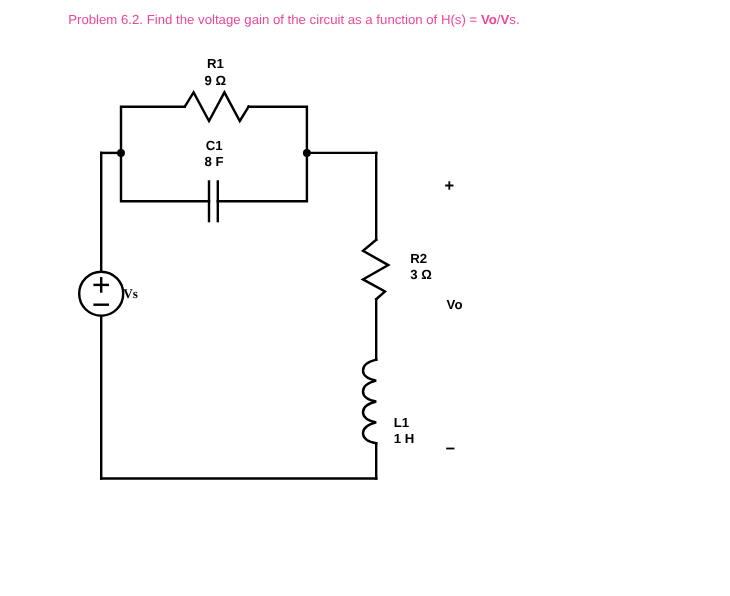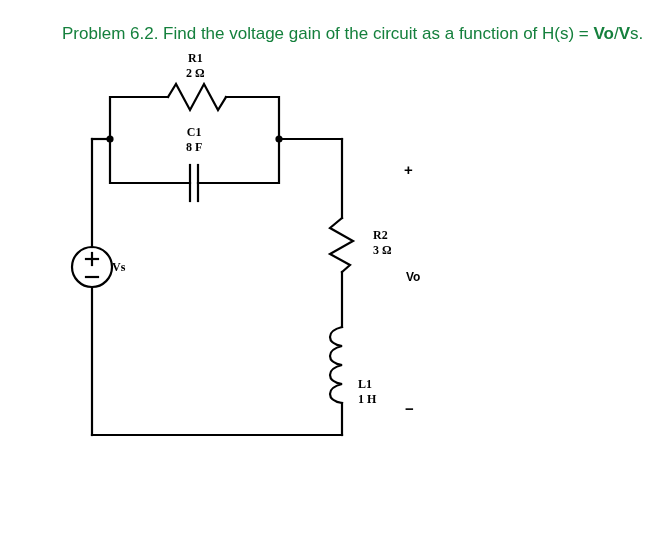--- a/index.html
+++ b/index.html
@@ -12,25 +12,24 @@
     height: 542px;
     position: relative;
     font-family: "Liberation Sans", sans-serif;
     color: #000000;
     overflow: hidden;
   }
   #problem-title {
     position: absolute;
     left: 62px;
     top: 9px;
-    font-size: 17px;
+    font-size: 12px;
     line-height: 18px;
     white-space: nowrap;
-    color: #15803d;
-    margin-top: 16px;
+    color: #ec4899;
   }
   #problem-title .bold {
     font-weight: bold;
   }
   #circuit-canvas {
     position: absolute;
     left: 0;
     top: 0;
     width: 664px;
     height: 542px;
@@ -60,21 +59,21 @@
   }
   #label-vo-minus {
     position: absolute;
     left: 405px;
     top: 401px;
     font-size: 15px;
     font-weight: bold;
     line-height: 15px;
     color: #000000;
   }
-  .lbl-line { display: block; font-family: Liberation Serif, serif; }
+  .lbl-line { display: block; }
 </style>
 </head>
 <body>
 
 <div id="problem-title"><span>Problem 6.2. Find the voltage gain of the circuit as a function of H(s) = </span><span class="bold">Vo</span><span>/</span><span class="bold">V</span><span>s.</span></div>
 
 <svg id="circuit-canvas" viewBox="0 0 664 542">
   <g fill="none" stroke="#000000" stroke-width="2.2" stroke-linecap="square" stroke-linejoin="miter">
 
     <path d="M 92 139 L 92 247"></path>
@@ -111,21 +110,21 @@
   </g>
 
   <g fill="#000000" stroke="none">
     <circle cx="110" cy="139" r="3.6"></circle>
     <circle cx="279" cy="139" r="3.6"></circle>
   </g>
 </svg>
 
 <div class="cmp-label" id="label-r1">
   <span class="lbl-line">R1</span>
-  <span class="lbl-line">2 Ω</span>
+  <span class="lbl-line">9 Ω</span>
 </div>
 
 <div class="cmp-label" id="label-c1">
   <span class="lbl-line">C1</span>
   <span class="lbl-line">8 F</span>
 </div>
 
 <div class="cmp-label" id="label-r2">
   <span class="lbl-line">R2</span>
   <span class="lbl-line">3 Ω</span>

